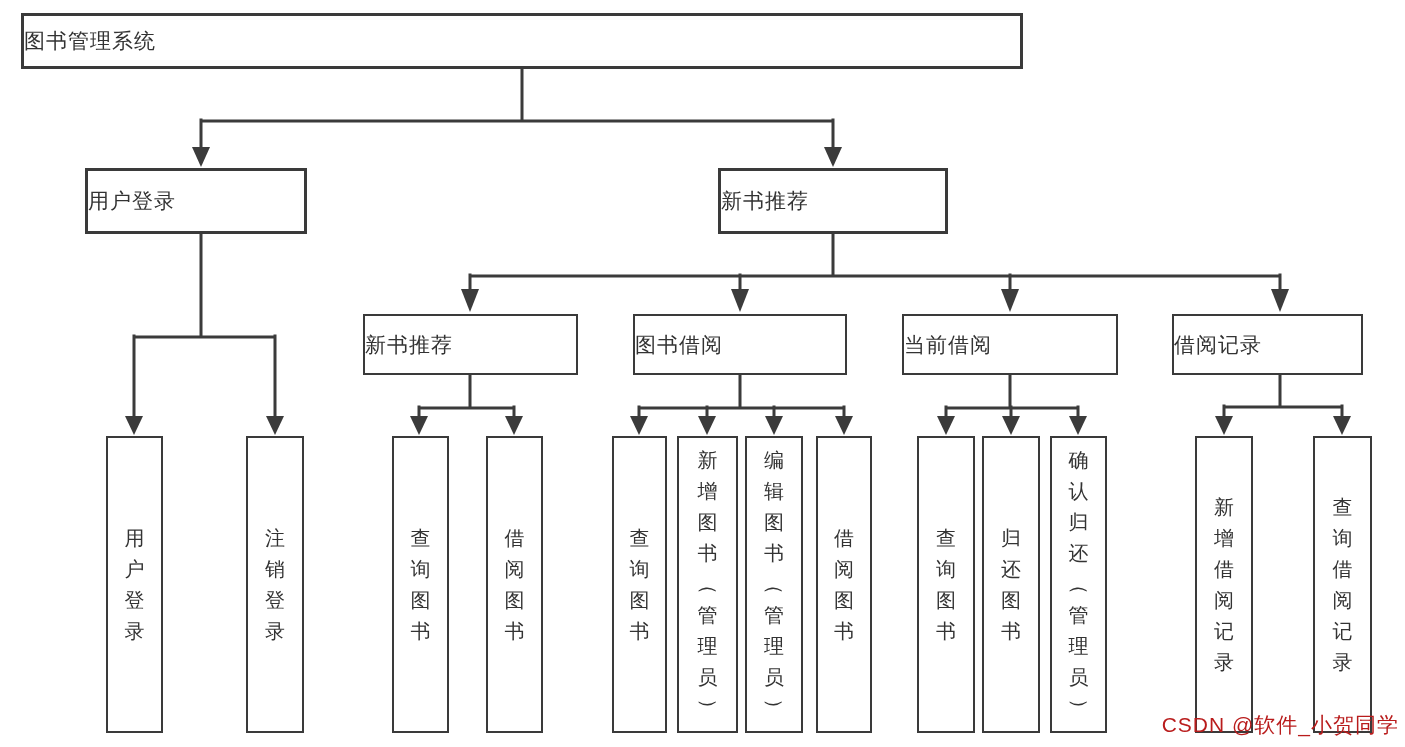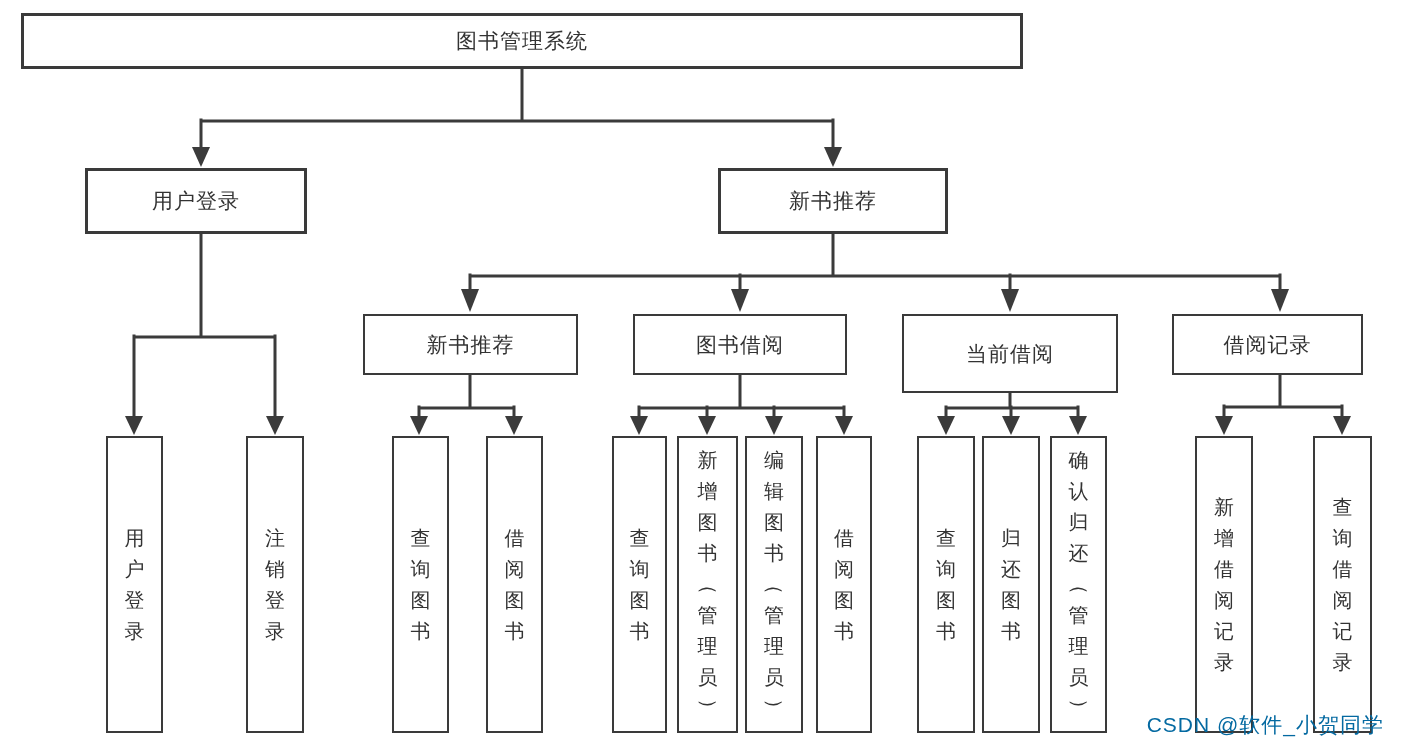--- a/index.html
+++ b/index.html
@@ -9,37 +9,37 @@
     background:#ffffff;
     font-family:"Liberation Sans","DejaVu Sans",sans-serif;
     overflow:hidden;
   }
   #wires{position:absolute;left:0;top:0;width:1405px;height:747px;}
   .box{
     position:absolute;
     box-sizing:border-box;
     background:#ffffff;
     border:2px solid #3a3a3a;
-    display:flex;align-items:center;justify-content:center;
+    display:flex;align-items:center;justify-content:flex-start;
     color:#333333;
   }
   .root,.lvl1{border-width:3px;}
   .hlabel{font-size:21px;letter-spacing:1px;white-space:nowrap;}
   .leaf{top:436px;height:297px;}
   .vlabel{
     display:flex;flex-direction:column;
     align-items:center;justify-content:center;
     width:100%;height:100%;
     font-size:20px;color:#333333;
   }
   .vchar{display:block;line-height:31px;height:31px;}
   .vchar.paren{transform:rotate(90deg);}
   #watermark{
-    position:absolute;top:711px;right:21px;
-    color:#0369a1;font-size:21px;letter-spacing:1px;
+    position:absolute;top:711px;right:6px;
+    color:#b91c1c;font-size:21px;letter-spacing:1px;
     white-space:nowrap;z-index:5;
   }
 </style>
 </head>
 <body>
 
 <div id="canvas">
 
   <svg id="wires" viewBox="0 0 1405 747" stroke="#3b3b3b" stroke-width="3" fill="#3b3b3b" stroke-linecap="square">
     <g>
@@ -94,21 +94,21 @@
   <div class="box lvl1" style="left:718px;top:168px;width:230px;height:66px">
     <span class="hlabel">新书推荐</span>
   </div>
 
   <div class="box mid" style="left:633px;top:314px;width:214px;height:61px">
     <span class="hlabel">图书借阅</span>
   </div>
   <div class="box mid" style="left:363px;top:314px;width:215px;height:61px">
     <span class="hlabel">新书推荐</span>
   </div>
-  <div class="box mid" style="left:902px;top:314px;width:216px;height:79px">
+  <div class="box mid" style="left:902px;top:314px;width:216px;height:61px">
     <span class="hlabel">当前借阅</span>
   </div>
   <div class="box mid" style="left:1172px;top:314px;width:191px;height:61px">
     <span class="hlabel">借阅记录</span>
   </div>
 
   <div class="box leaf" style="left:106px;width:57px">
     <div class="vlabel">
         <span class="vchar">用</span>
         <span class="vchar">户</span>

